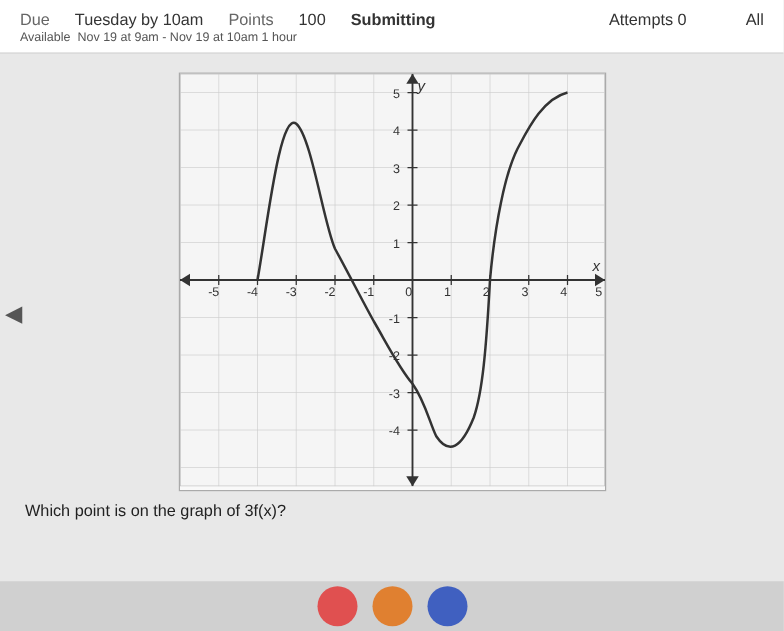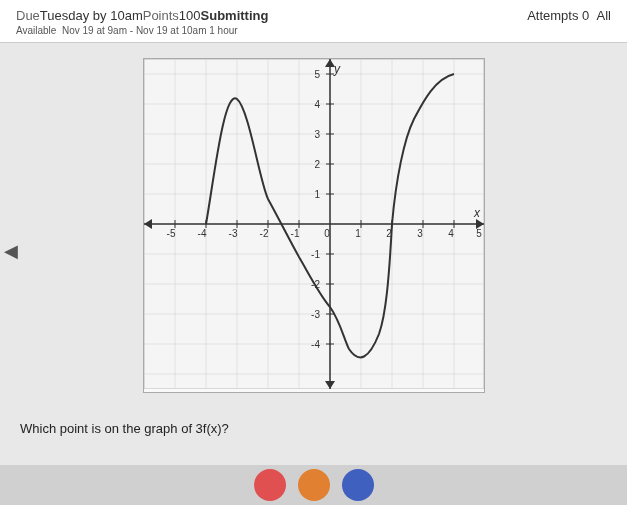--- a/index.html
+++ b/index.html
@@ -12,20 +12,21 @@
       overflow: hidden;
     }
     .top-bar {
       background: #fff;
       padding: 8px 16px 6px 16px;
       border-bottom: 1px solid #ccc;
     }
     .top-bar-row1 {
       display: flex;
       align-items: center;
+      gap: 20px;
       font-size: 13px;
       color: #333;
     }
     .top-bar-row1 .label {
       color: #666;
     }
     .submitting {
       font-weight: bold;
     }
     .attempts-label {
@@ -46,21 +47,21 @@
       display: flex;
       justify-content: center;
       margin-top: 5px;
     }
     .graph-area {
       background: #f9f9f9;
       border: 1px solid #aaa;
       position: relative;
     }
     .question-text {
-      margin-top: 28px;
+      margin-top: 8px;
       font-size: 13px;
       color: #222;
     }
     .bottom-bar {
       position: absolute;
       bottom: 0;
       left: 0;
       width: 627px;
       height: 40px;
       background: #d0d0d0;

